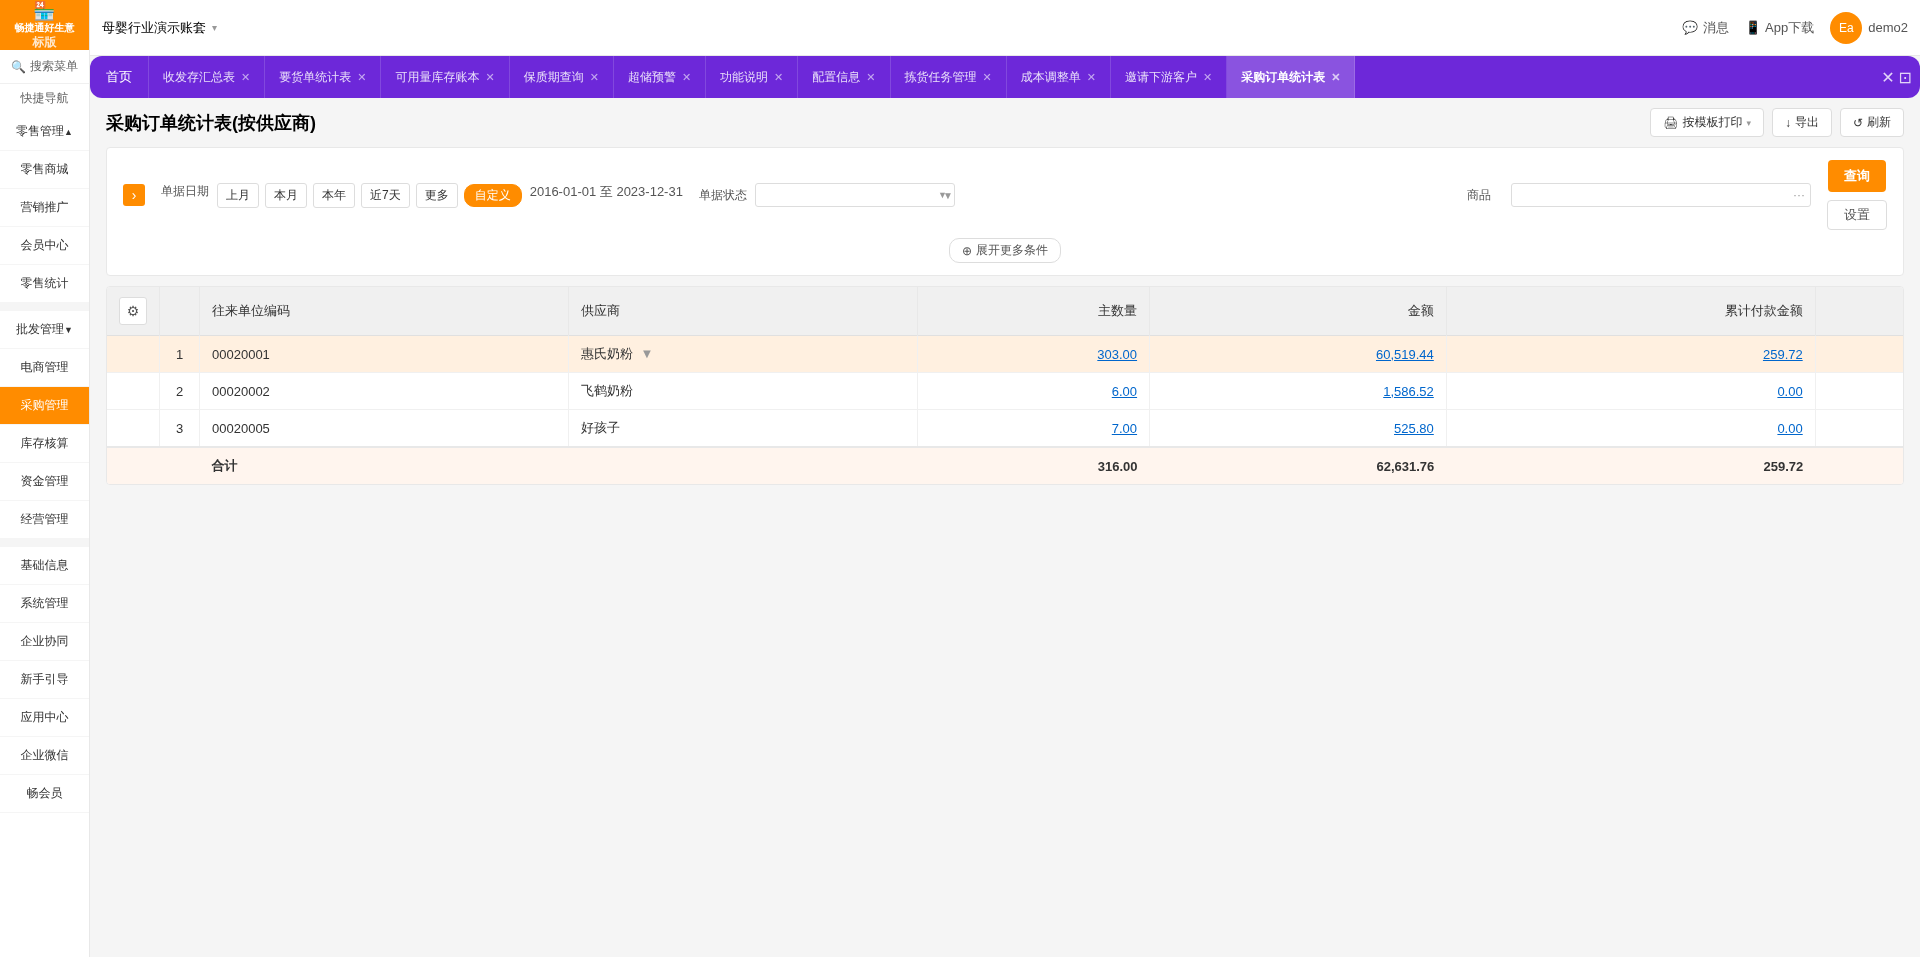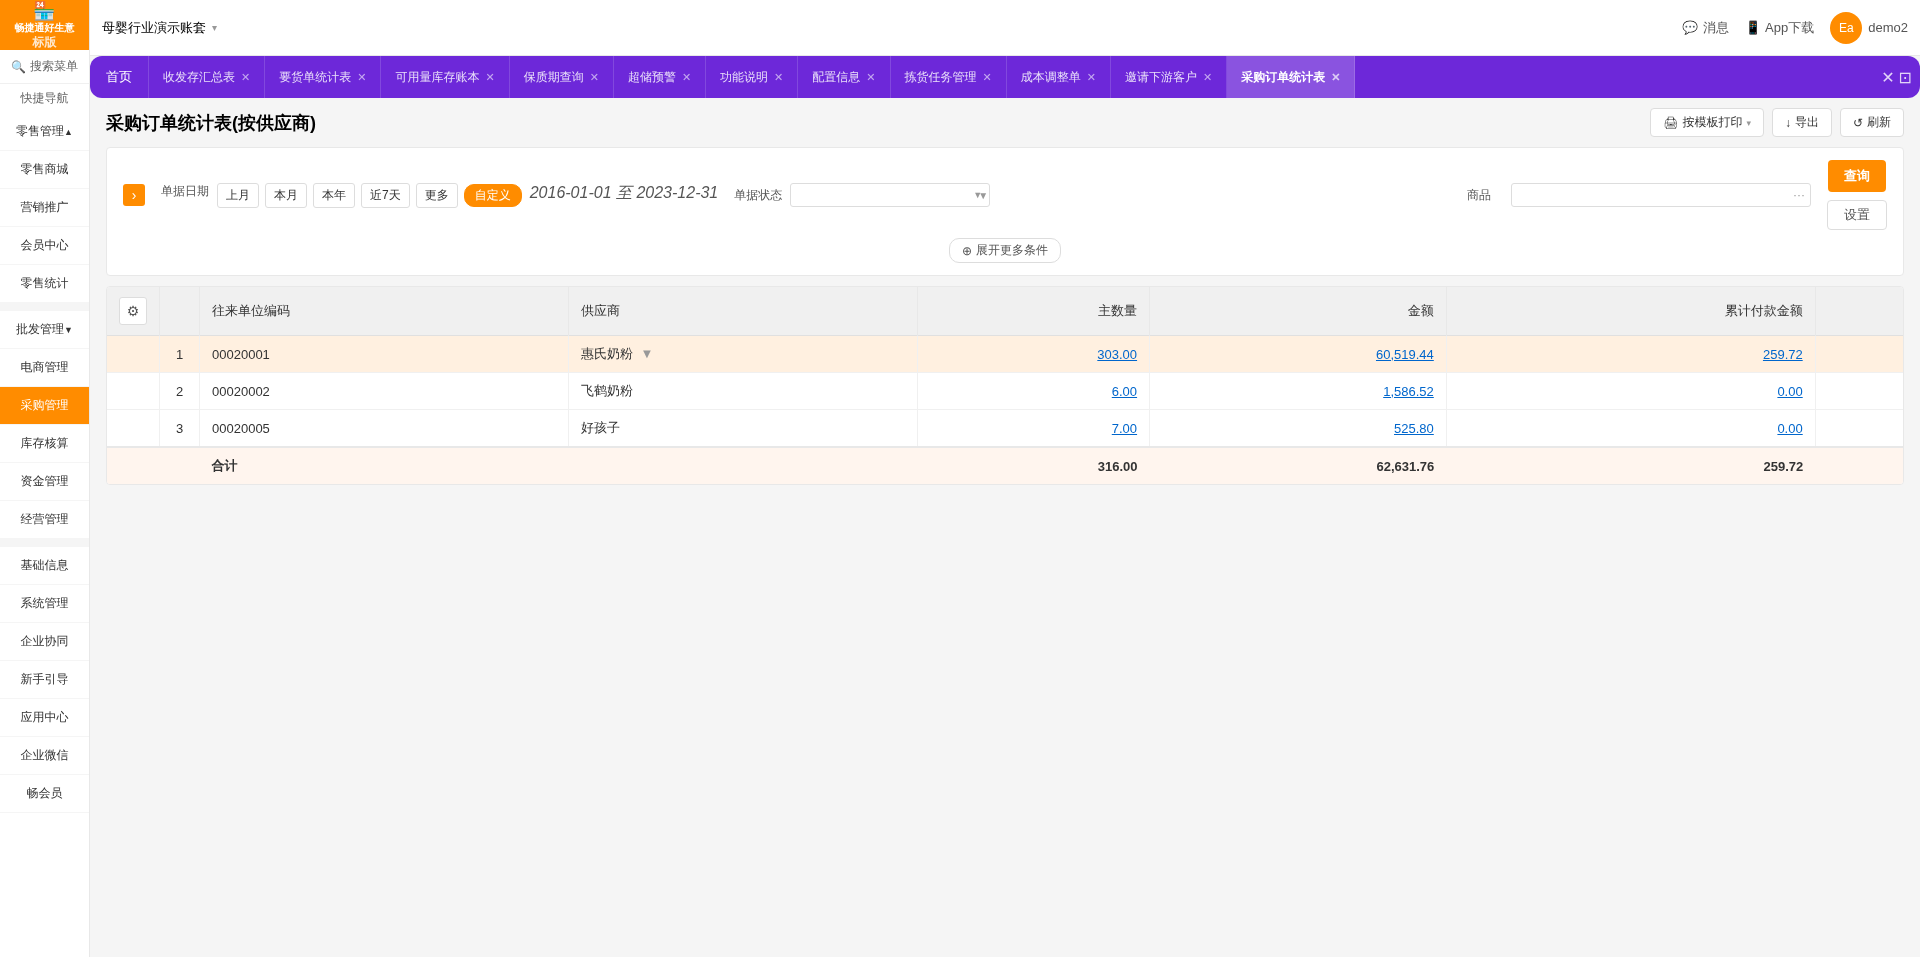--- a/index.html
+++ b/index.html
@@ -251,24 +251,23 @@
       background: white;
     }
     .date-btn.custom-active {
       background: #ff8c00;
       color: white;
       border-color: #ff8c00;
       border-radius: 10px;
       padding: 2px 10px;
     }
     .filter-date-range {
-      font-size: 16px;
+      font-size: 13px;
       color: #555;
       white-space: nowrap;
-      font-style: italic;
     }
     .filter-status-wrap {
       display: flex;
       align-items: center;
       gap: 8px;
     }
     .filter-select {
       border: 1px solid #ddd;
       border-radius: 3px;
       padding: 4px 24px 4px 8px;

